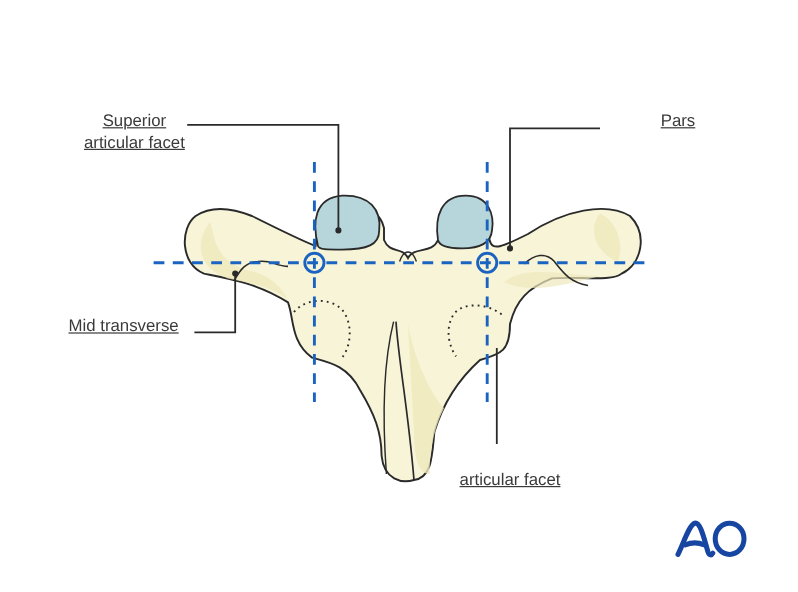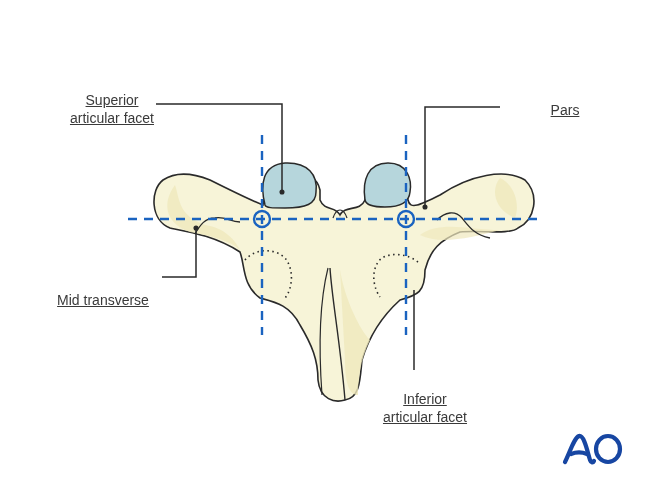--- a/index.html
+++ b/index.html
@@ -1,22 +1,22 @@
 <!DOCTYPE html>
 <html><head>
   <meta charset="utf-8">
   <style>
     html, body { margin: 0; padding: 0; background: #ffffff; }
     body { width: 665px; height: 493px; position: relative; overflow: hidden; font-family: "Liberation Sans", sans-serif; }
     .canvas { position: absolute; left: 0; top: 0; width: 665px; height: 493px; }
     .label { position: absolute; font-size: 14px; line-height: 18px; color: #3a3a3a; text-align: center; white-space: nowrap; text-decoration: underline; }
     .label span { display: block; }
     #lbl-sup { left: 52px; top: 91px; width: 120px; }
-    #lbl-pars { left: 500px; top: 101px; width: 130px; }
-    #lbl-mid { left: 38px; top: 262px; width: 130px; margin-top: 29px; }
+    #lbl-pars { left: 500px; top: 91px; width: 130px; }
+    #lbl-mid { left: 38px; top: 262px; width: 130px; }
     #lbl-inf { left: 360px; top: 390px; width: 130px; }
     .logo { position: absolute; left: 562px; top: 432px; width: 62px; height: 34px; }
   </style>
 </head>
 <body>
 
 <svg class="canvas" viewBox="0 0 665 493" xmlns="http://www.w3.org/2000/svg">
 
   <g>
     <path d="M163,180 C150,190 150,220 170,228 C190,232 215,236 240,252 C245,265 242,285 260,298 C275,302 290,305 300,325 C312,345 318,360 318,380 C320,400 335,403 345,400 C360,398 360,380 362,360 C368,340 380,318 400,300 C418,295 425,292 425,270 C430,250 440,240 460,232 C480,230 510,235 518,228 C535,220 540,195 525,180 C505,168 470,175 440,195 C420,205 410,210 408,200 L405,188 C400,165 370,162 365,185 L365,200 C360,212 345,205 340,215 C335,205 325,212 320,200 L320,190 C315,165 270,165 265,190 L263,205 C250,200 230,190 210,180 C190,172 175,172 163,180 Z" fill="#f7f4d8" stroke="#2a2a2a" stroke-width="1.6"></path>
@@ -74,21 +74,20 @@
   <span>Superior</span>
   <span>articular facet</span>
 </div>
 <div class="label" id="lbl-pars">
   <span>Pars</span>
 </div>
 <div class="label" id="lbl-mid">
   <span>Mid transverse</span>
 </div>
 <div class="label" id="lbl-inf">
-  <span>Inferior</span>
   <span>articular facet</span>
 </div>
 
 <svg class="logo" viewBox="0 0 62 34" xmlns="http://www.w3.org/2000/svg">
   <g fill="none" stroke="#1746a2" stroke-width="4.2" stroke-linecap="round" stroke-linejoin="round">
     <path d="M3,30 C8,20 12,6 17,4 C22,3 25,18 28,28 C29,31 31,31 32,29"></path>
     <path d="M9,22 C14,20 20,20 25,22"></path>
     <ellipse cx="46" cy="17" rx="12" ry="13"></ellipse>
   </g>
 </svg>

